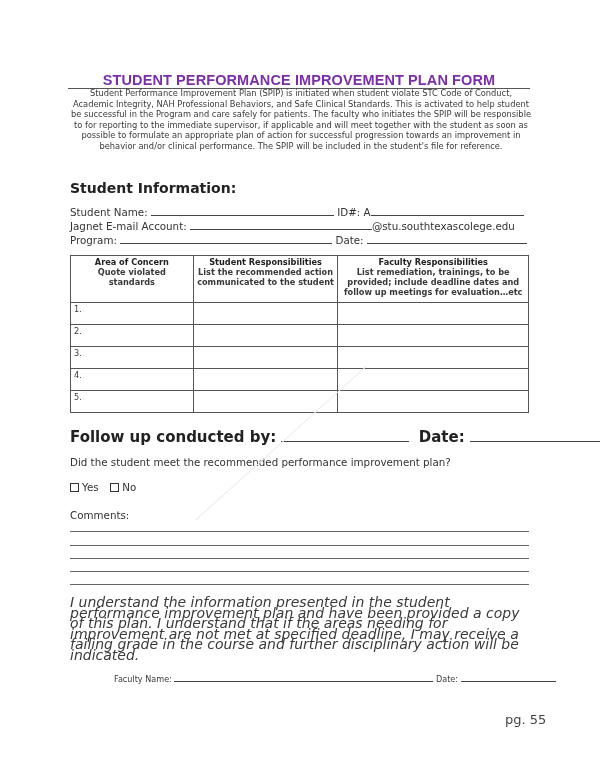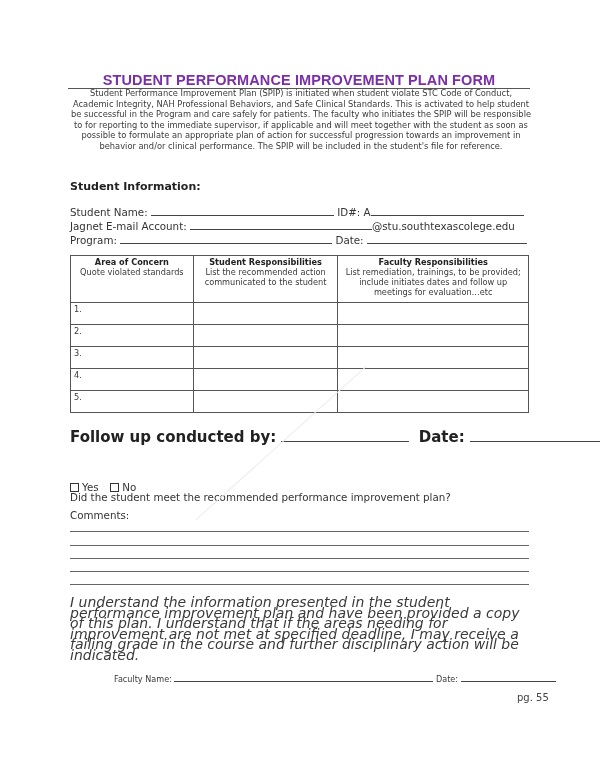--- a/index.html
+++ b/index.html
@@ -5,44 +5,44 @@
   html, body { margin: 0; padding: 0; background: #ffffff; }
   body { width: 600px; height: 776px; position: relative; overflow: hidden;
          font-family: "DejaVu Sans", sans-serif; color: #333333; }
   .page { position: absolute; left: 0; top: 0; width: 596px; height: 776px; }
   .title { position: absolute; left: 68px; width: 462px; top: 72px; text-align: center;
            font-family: "Liberation Sans", sans-serif; font-weight: bold; font-size: 14.5px;
            color: #7a2fa8; letter-spacing: 0.1px; }
   .title-rule { position: absolute; left: 68px; width: 462px; top: 88px; border-top: 1px solid #555; }
   .intro { position: absolute; left: 70px; width: 462px; top: 88px; font-size: 8.3px; line-height: 10.6px;
            color: #3a3a3a; text-align: center; }
-  .section-head { position: absolute; left: 70px; top: 180px; font-weight: bold; font-size: 11px; color: #222; }
+  .section-head { position: absolute; left: 70px; top: 180px; font-weight: bold; font-size: 14px; color: #222; }
   .info-line { position: absolute; left: 70px; font-size: 10.3px; color: #333; white-space: nowrap; }
   .blank { display: inline-block; border-bottom: 1px solid #444; height: 10px; vertical-align: baseline; }
 
   table.concern { position: absolute; left: 70px; top: 255px; width: 459px; border-collapse: collapse;
                   font-size: 8.2px; color: #3a3a3a; }
   table.concern td, table.concern th { border: 1px solid #555; padding: 1px 3px; vertical-align: top; }
-  table.concern th { font-weight: normal; text-align: center; line-height: 10px; }
+  table.concern th { font-weight: bold; text-align: center; line-height: 10px; }
   table.concern th b { color: #222; }
   table.concern td { height: 19px; }
   .head-row th { height: 44px; }
 
   .followup { position: absolute; left: 70px; top: 428px; font-size: 15px; font-weight: bold; color: #222; white-space: nowrap; }
-  .question { position: absolute; left: 70px; top: 456px; font-size: 10.3px; color: #333; margin-top: 35px; }
+  .question { position: absolute; left: 70px; top: 456px; font-size: 10.3px; color: #333; }
   .yesno { position: absolute; left: 70px; top: 481px; font-size: 10.3px; color: #333; }
   .checkbox { display: inline-block; width: 7px; height: 7px; border: 1px solid #333; vertical-align: -1px; margin-right: 3px; }
   .comments-label { position: absolute; left: 70px; top: 509px; font-size: 10.3px; color: #333; }
   .comment-line { position: absolute; left: 70px; width: 459px; border-top: 1px solid #666; }
 
   .ack { position: absolute; left: 70px; width: 462px; top: 597px; font-size: 14px; line-height: 10.6px;
          font-style: italic; color: #3a3a3a; }
   .sig-line { position: absolute; left: 70px; width: 460px; font-size: 8.1px; color: #3a3a3a; white-space: nowrap; }
   .sig-label { display: inline-block; }
-  .page-num { position: absolute; left: 505px; top: 692px; font-size: 10px; color: #444; margin-left: 12px; }
+  .page-num { position: absolute; left: 505px; top: 712px; font-size: 13px; color: #444; }
   .watermark { position: absolute; border-top: 1px solid #ececec; transform-origin: left top; }
 </style>
 </head>
 <body>
 
 <div class="page">
 
   <div class="title">STUDENT PERFORMANCE IMPROVEMENT PLAN FORM</div>
   <div class="title-rule"></div>
   <div class="intro">Student Performance Improvement Plan (SPIP) is initiated when student violate STC Code of Conduct, Academic Integrity, NAH Professional Behaviors, and Safe Clinical Standards. This is activated to help student be successful in the Program and care safely for patients. The faculty who initiates the SPIP will be responsible to for reporting to the immediate supervisor, if applicable and will meet together with the student as soon as possible to formulate an appropriate plan of action for successful progression towards an improvement in behavior and/or clinical performance. The SPIP will be included in the student's file for reference.</div>
@@ -68,21 +68,21 @@
   <table class="concern">
     <colgroup>
         <col style="width:123px">
         <col style="width:145px">
         <col style="width:191px">
       </colgroup>
     <tbody>
         <tr class="head-row">
       <th><b>Area of Concern</b><br><span>Quote violated standards</span></th>
       <th><b>Student Responsibilities</b><br><span>List the recommended action communicated to the student</span></th>
-      <th><b>Faculty Responsibilities</b><br><span>List remediation, trainings, to be provided; include initiates dates and follow up meetings for evaluation…etc</span></th>
+      <th><b>Faculty Responsibilities</b><br><span>List remediation, trainings, to be provided; include deadline dates and follow up meetings for evaluation…etc</span></th>
     </tr>
     <tr>
           <td>1.</td>
           <td></td>
           <td></td>
         </tr>
     <tr>
           <td>2.</td>
           <td></td>
           <td></td>

